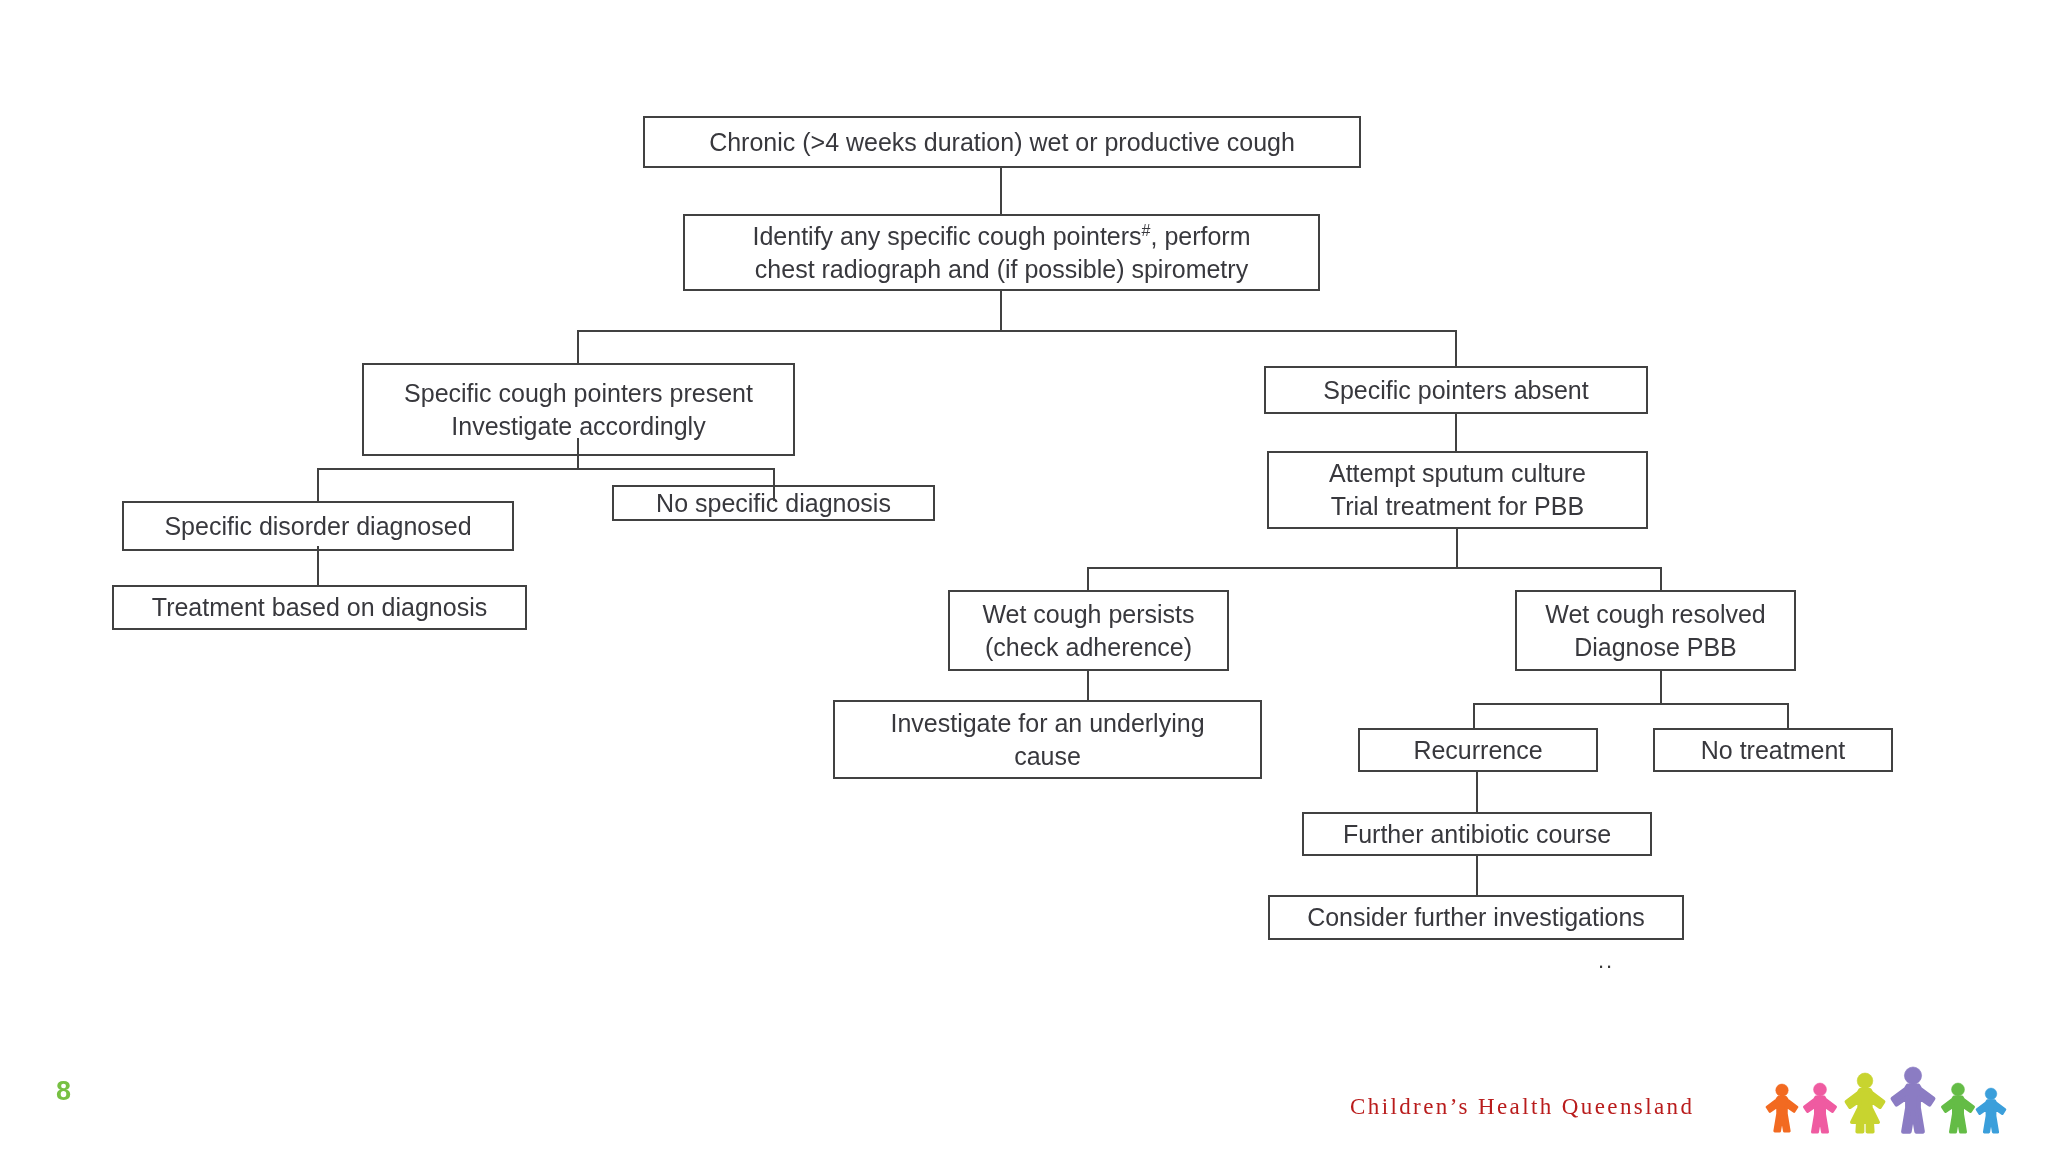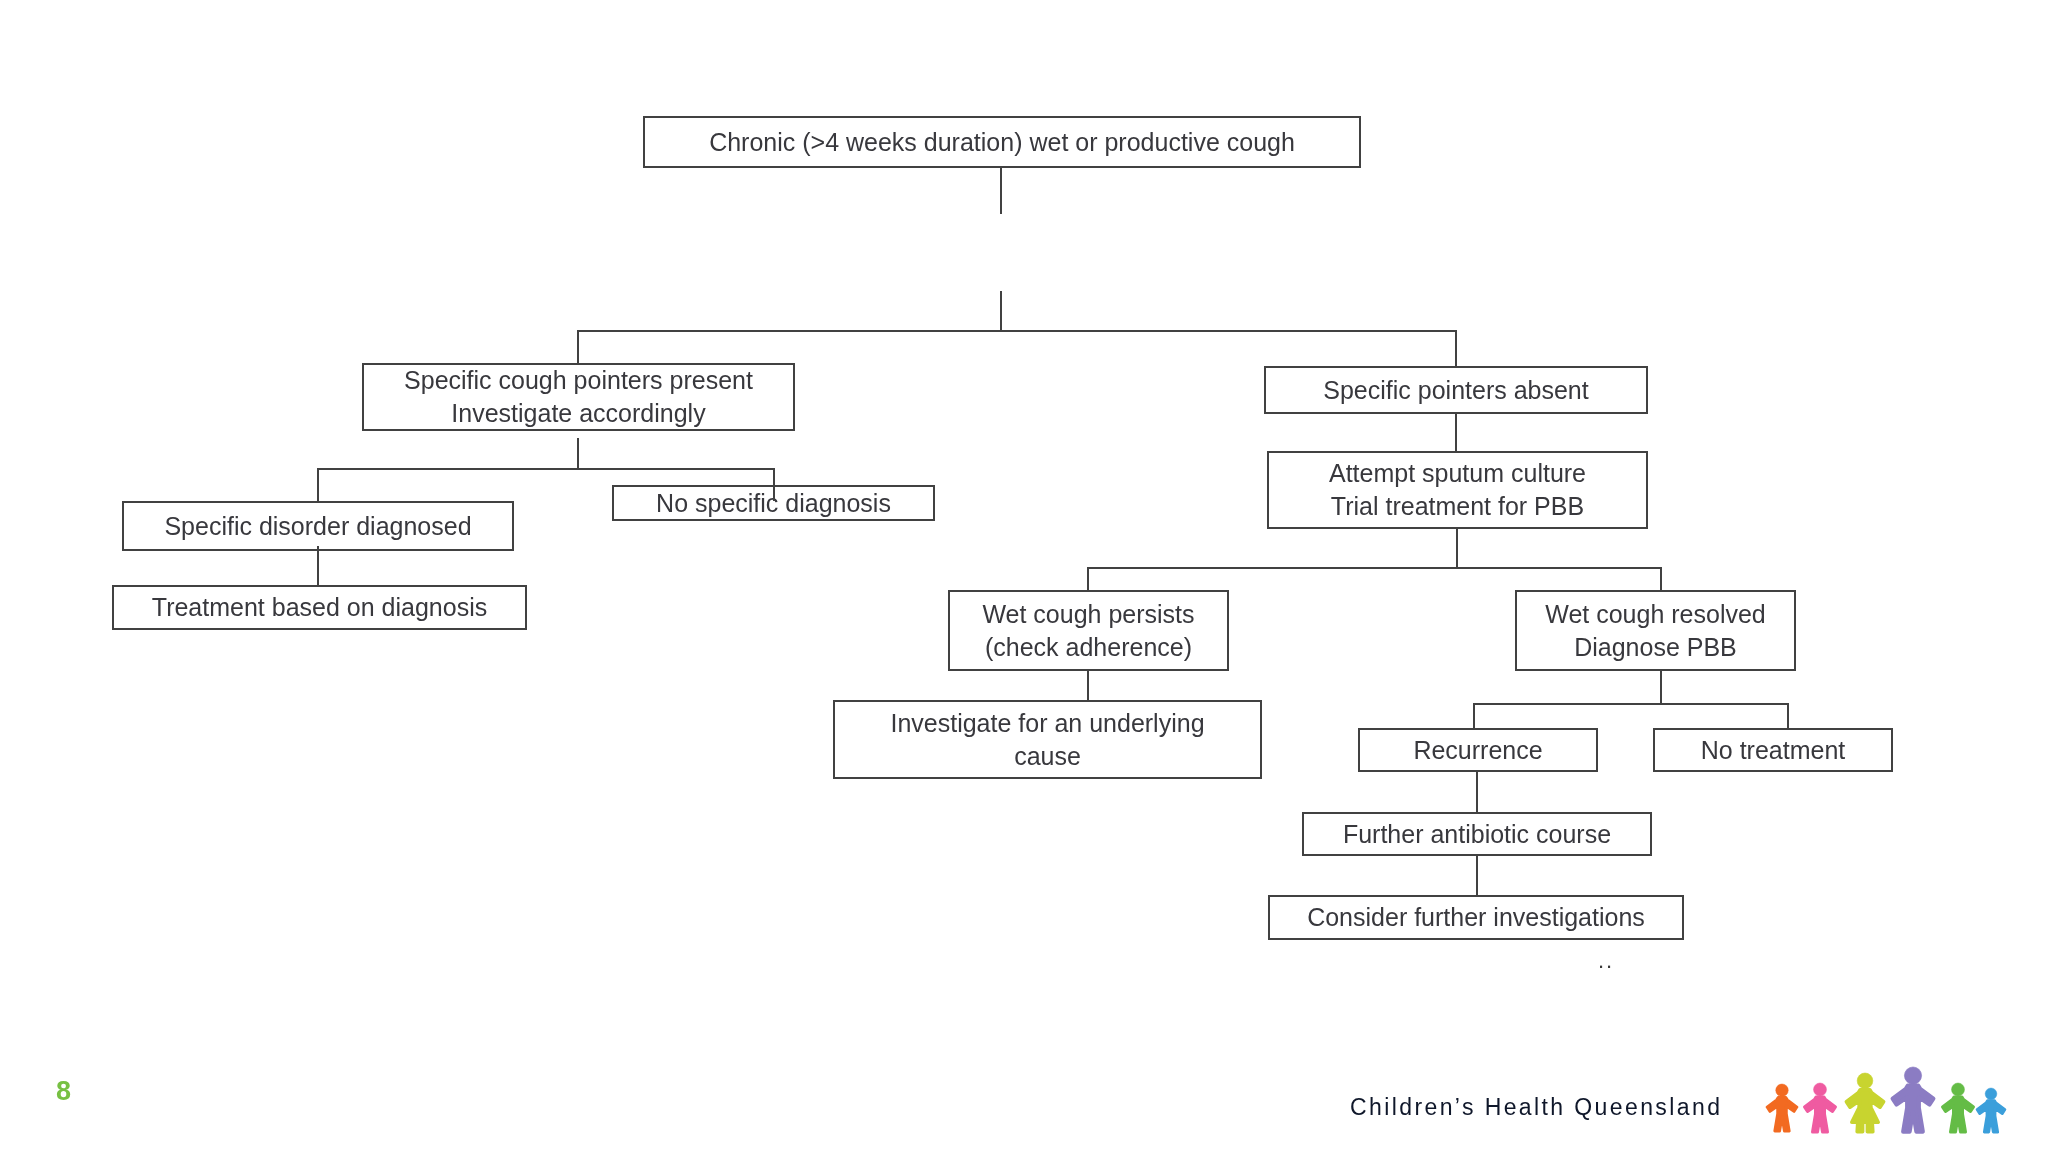--- a/index.html
+++ b/index.html
@@ -52,22 +52,26 @@
 </style>
 </head>
 <body>
 
 <div id="canvas">
 
   <div class="node" style="left:643px;top:116px;width:718px;height:52px">
     <span class="ln">Chronic (&gt;4 weeks duration) wet or productive cough</span>
   </div>
 
+  <div class="node" style="left:683px;top:214px;width:637px;height:77px">
+    <span class="ln"><span>Identify any specific cough pointers</span><sup>#</sup><span>, perform</span></span>
+    <span class="ln">chest radiograph and (if possible) spirometry</span>
+  </div>
 
-  <div class="node" style="left:362px;top:363px;width:433px;height:68px">
+  <div class="node" style="left:362px;top:363px;width:433px;height:93px">
     <span class="ln">Specific cough pointers present</span>
     <span class="ln">Investigate accordingly</span>
   </div>
 
   <div class="node" style="left:1264px;top:366px;width:384px;height:48px">
     <span class="ln">Specific pointers absent</span>
   </div>
 
   <div class="node" style="left:1267px;top:451px;width:381px;height:78px">
     <span class="ln">Attempt sputum culture</span>
@@ -137,21 +141,21 @@
   <div class="hline" style="left:1473px;top:703px;width:316px"></div>
   <div class="vline" style="left:1473px;top:703px;height:25px"></div>
   <div class="vline" style="left:1787px;top:703px;height:25px"></div>
   <div class="vline" style="left:1476px;top:772px;height:40px"></div>
   <div class="vline" style="left:1476px;top:856px;height:39px"></div>
 
   <div class="stray-mark">..</div>
 
   <div class="page-number" style="color: rgb(119, 192, 67);">8</div>
 
-  <div class="brand-text" style="color: #0f172a;">Children’s Health Queensland</div>
+  <div class="brand-text" style="color: #b91c1c; font-family: Liberation Serif, serif;">Children’s Health Queensland</div>
 
   <svg class="logo" width="252" height="80" viewBox="0 0 252 80" aria-hidden="true">
     <defs>
       <g id="g-person">
         <circle cx="0" cy="13" r="13"></circle>
         <path d="M -8,28 L 8,28 L 11,33 L 31,48 L 25,57 L 9,46 L 9,62 L 15,98 L 5,98 L 0,68 L -5,98 L -15,98 L -9,62 L -9,46 L -25,57 L -31,48 L -11,33 Z" stroke-width="6" stroke-linejoin="round"></path>
       </g>
       <g id="g-person-dress">
         <circle cx="0" cy="13" r="13"></circle>
         <path d="M -8,28 L 8,28 L 11,33 L 31,48 L 25,57 L 9,46 L 10,58 L 22,82 L -22,82 L -10,58 L -9,46 L -25,57 L -31,48 L -11,33 Z

